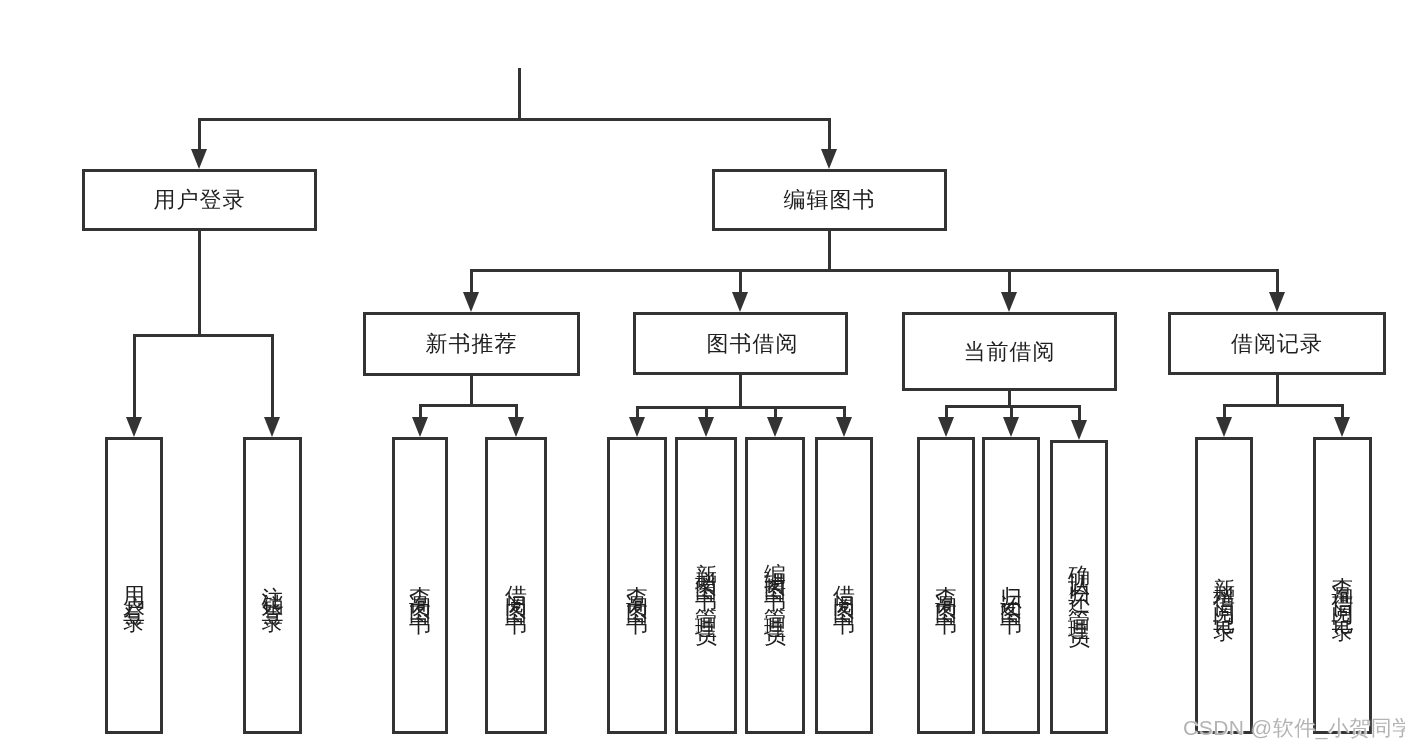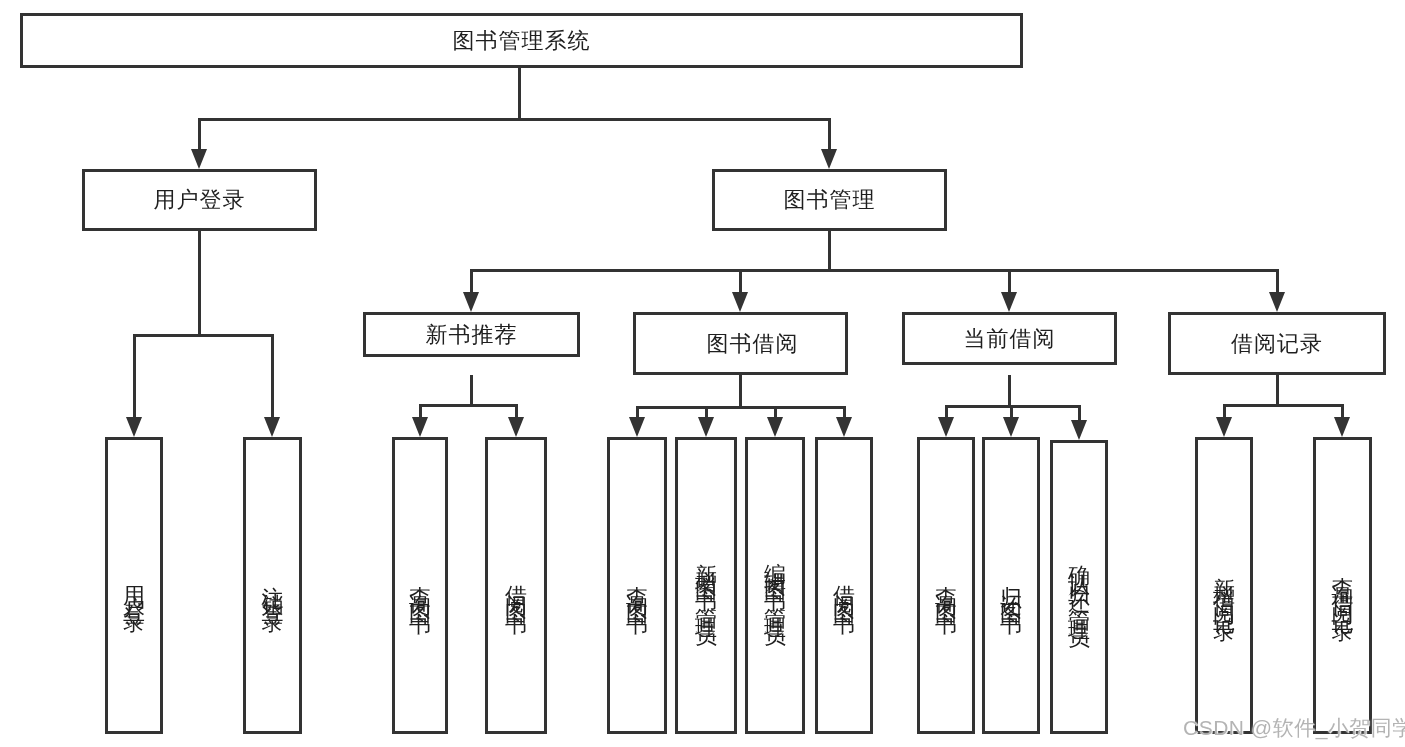--- a/index.html
+++ b/index.html
@@ -84,55 +84,52 @@
     letter-spacing: 0.5px;
     z-index: 5;
     text-shadow: 0 0 2px #ffffff, 1px 1px 1px #ffffff;
   }
 </style>
 </head>
 <body>
 
 <div id="stage">
 
-  <div class="box h" style="left:20px; top:13px; width:1003px; height:55px;">
-    <span>图书管理系统</span>
-  </div>
 
   <div class="vline" style="left:518px; top:68px; height:53px;"></div>
   <div class="hline" style="left:198px; top:118px; width:633px;"></div>
   <div class="arrow" style="left:191px; top:118px; height:51px;"></div>
   <div class="arrow" style="left:821px; top:118px; height:51px;"></div>
 
   <div class="box h" style="left:82px; top:169px; width:235px; height:62px;">
     <span>用户登录</span>
   </div>
   <div class="box h" style="left:712px; top:169px; width:235px; height:62px;">
-    <span>图书管理</span>
+    <span>编辑图书</span>
   </div>
 
   <div class="vline" style="left:198px; top:231px; height:106px;"></div>
   <div class="hline" style="left:133px; top:334px; width:141px;"></div>
   <div class="arrow" style="left:126px; top:334px; height:103px;"></div>
   <div class="arrow" style="left:264px; top:334px; height:103px;"></div>
 
   <div class="vline" style="left:828px; top:231px; height:41px;"></div>
   <div class="hline" style="left:470px; top:269px; width:808px;"></div>
   <div class="arrow" style="left:463px; top:269px; height:43px;"></div>
   <div class="arrow" style="left:732px; top:269px; height:43px;"></div>
   <div class="arrow" style="left:1001px; top:269px; height:43px;"></div>
   <div class="arrow" style="left:1269px; top:269px; height:43px;"></div>
 
-  <div class="box h" style="left:363px; top:312px; width:217px; height:45px;font-family:Liberation Serif, serif;">
+  <div class="box h" style="left:363px; top:312px; width:217px; height:64px;font-family:Liberation Serif, serif;">
     <span>新书推荐</span>
   </div>
   <div class="box h" style="left:633px; top:312px; width:215px; height:63px;padding-left:24px;">
     <span>图书借阅</span>
   </div>
-  <div class="box h" style="left:902px; top:312px; width:215px; height:53px;">
+  <div class="box h" style="left:902px; top:312px; width:215px; height:79px;">
     <span>当前借阅</span>
   </div>
   <div class="box h" style="left:1168px; top:312px; width:218px; height:63px;">
     <span>借阅记录</span>
   </div>
 
   <div class="vline" style="left:470px; top:375px; height:32px;"></div>
   <div class="hline" style="left:419px; top:404px; width:98px;"></div>
   <div class="arrow" style="left:412px; top:404px; height:33px;"></div>
   <div class="arrow" style="left:508px; top:404px; height:33px;"></div>

